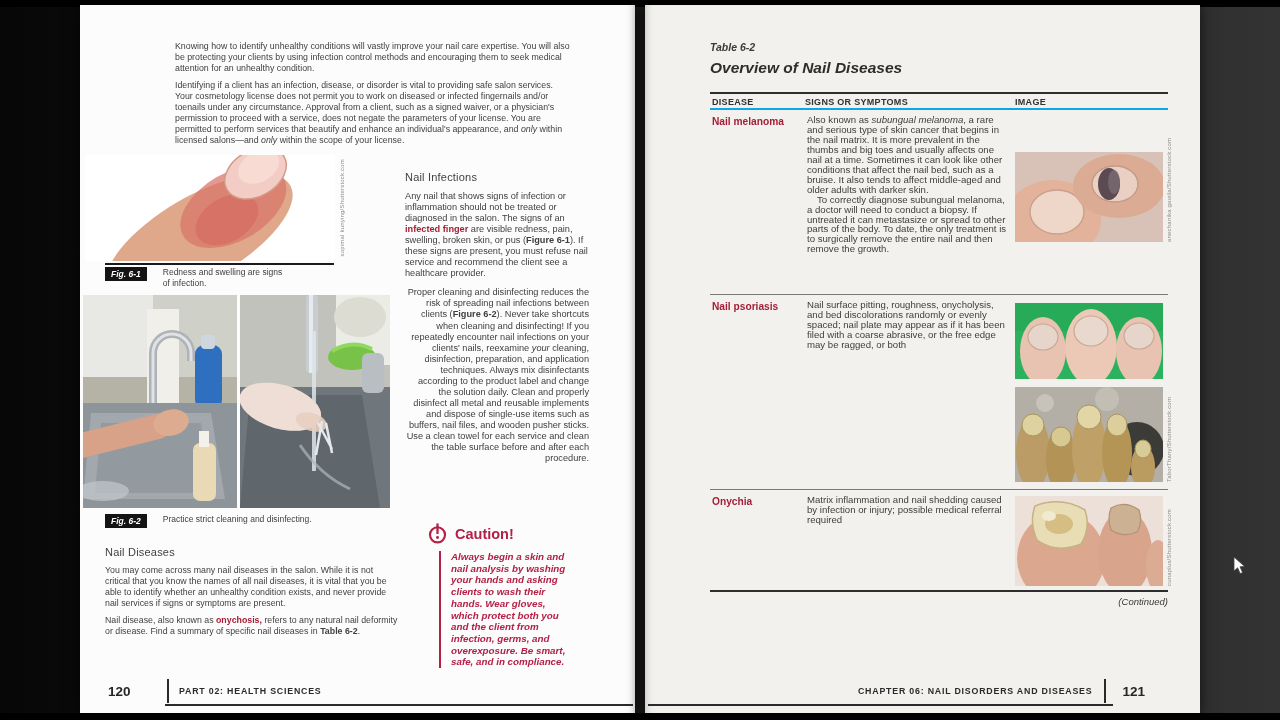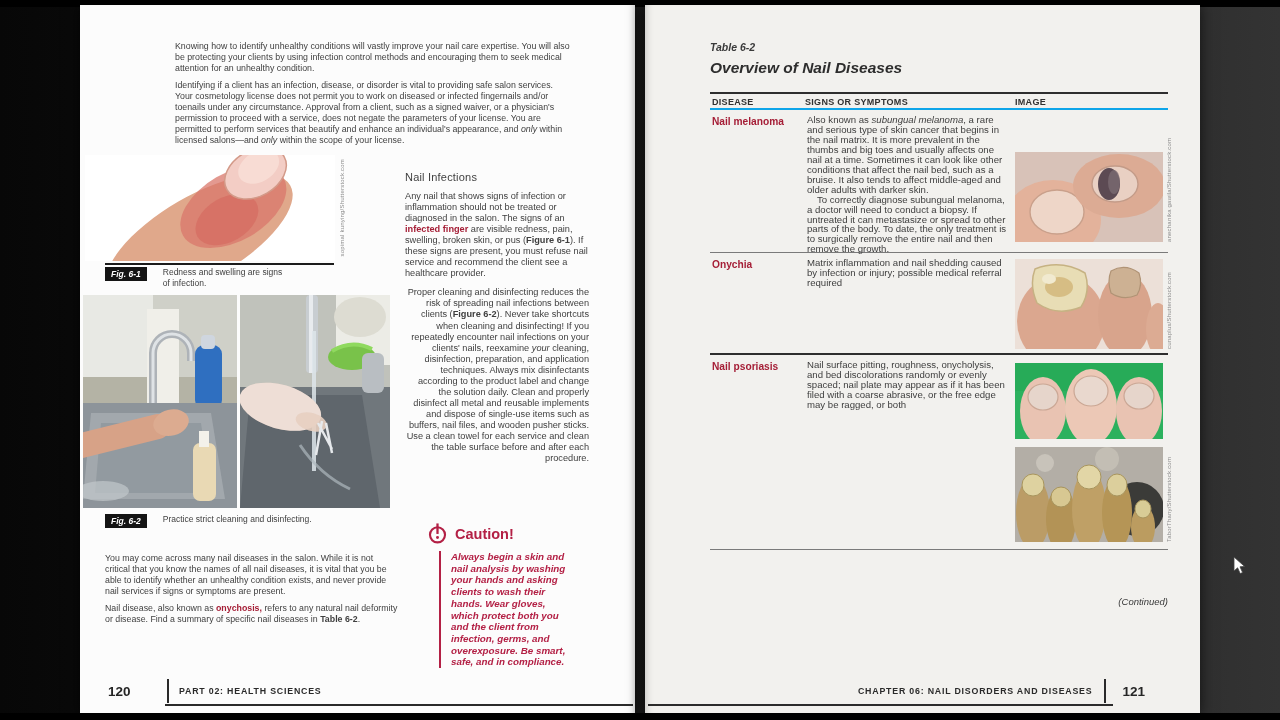--- a/index.html
+++ b/index.html
@@ -47,21 +47,21 @@
 
   
   .tbl-label { font-size:10.5px; font-weight:bold; font-style:italic; color:#3a3a3a; }
   .tbl-title { font-size:15.5px; font-weight:bold; font-style:italic; color:#2d2d2d; }
   .tbl { position:absolute; left:65px; top:87px; width:458px; }
   .thead { position:relative; height:18px; border-top:2px solid #2e2e2e; border-bottom:2px solid #0ea5e9; }
   .th { position:absolute; top:3px; font-size:9px; font-weight:bold; color:#303030; letter-spacing:.3px; }
   .th1 { left:2px; } .th2 { left:95px; } .th3 { left:305px; }
   .trow { position:relative; border-bottom:1px solid #7a7a7a; }
   .trow.last { border-bottom:2px solid #2e2e2e; }
-  .r1 { height:143px; } .r2 { height:195px; } .r3 { height:102px; }
+  .r1 { height:185px; } .r2 { height:195px; } .r3 { height:102px; }
   .dname { position:absolute; left:2px; top:6px; width:90px; font-size:10.2px; font-weight:bold; color:#a51e36; }
   .sym { position:absolute; left:97px; top:5px; width:203px; font-size:9.6px; line-height:9.95px; color:#3e3e3e; }
   .sym p.indent { text-indent:10px; }
   .imgbox { position:absolute; left:305px; width:148px; }
   .imgbox svg { display:block; width:100%; height:100%; }
   .i-mel { top:42px; height:90px; }
   .i-pso1 { top:8px; height:76px; }
   .i-pso2 { top:92px; height:95px; }
   .i-ony { top:6px; height:90px; }
   .continued { position:absolute; left:65px; top:591px; width:458px; text-align:right;
@@ -145,20 +145,21 @@
       <path d="M78 128 l14 26 M82 126 l-6 34 M86 128 l6 30" stroke="#e6e9ec" stroke-width="2.5" fill="none"></path>
       <path d="M60 150 q20 30 50 44" stroke="#aeb8be" stroke-width="3" fill="none" opacity="0.7"></path>
     </svg>
   </div>
   <div class="abs caprow" style="left:25px; top:509px; width:330px;">
     <span class="fig-tag">Fig. 6-2</span>
     <span class="fig-cap">Practice strict cleaning and disinfecting.</span>
   </div>
 
   <div class="abs" style="left:25px; top:541px; width:294px;">
+    <h2 class="h-section">Nail Diseases</h2>
     <p class="dis-p" style="margin-top:7px;"><span>You may come across many nail diseases in the salon. While it is not critical that you know the names of all nail diseases, it is vital that you be able to identify whether an unhealthy condition exists, and never provide nail services if signs or symptoms are present.</span></p>
     <p class="dis-p"><span>Nail disease, also known as </span><span class="term">onychosis,</span><span> refers to any natural nail deformity or disease. Find a summary of specific nail diseases in </span><span class="refb">Table 6-2</span><span>.</span></p>
   </div>
 
   <div class="abs" style="left:325px; top:166px; width:184px;">
     <h2 class="h-section">Nail Infections</h2>
     <p class="col-p" style="margin-top:8px;"><span>Any nail that shows signs of infection or inflammation should not be treated or diagnosed in the salon. The signs of an </span><span class="term">infected finger</span><span> are visible redness, pain, swelling, broken skin, or pus (</span><span class="refb">Figure 6-1</span><span>). If these signs are present, you must refuse nail service and recommend the client see a healthcare provider.</span></p>
     <p class="col-p"><span>Proper cleaning and disinfecting reduces the risk of spreading nail infections between clients (</span><span class="refb">Figure 6-2</span><span>). Never take shortcuts when cleaning and disinfecting! If you repeatedly encounter nail infections on your clients' nails, reexamine </span><i>your</i><span> cleaning, disinfection, preparation, and application techniques. Always mix disinfectants according to the product label and change the solution daily. Clean and properly disinfect all metal and reusable implements and dispose of single-use items such as buffers, nail files, and wooden pusher sticks. Use a clean towel for each service and clean the table surface before and after each procedure.</span></p>
   </div>
 
@@ -204,40 +205,20 @@
         <svg viewBox="0 0 148 90" preserveAspectRatio="none">
           <rect width="148" height="90" fill="#d8c2b8"></rect>
           <ellipse cx="38" cy="68" rx="48" ry="40" fill="#e3b29b"></ellipse>
           <ellipse cx="42" cy="60" rx="27" ry="22" fill="#eed6c8" stroke="#c9a08b" stroke-width="1.4"></ellipse>
           <ellipse cx="104" cy="34" rx="46" ry="32" fill="#dcab94"></ellipse>
           <ellipse cx="100" cy="32" rx="23" ry="18" fill="#e9d0c3" stroke="#c39b88" stroke-width="1.4"></ellipse>
           <ellipse cx="94" cy="32" rx="11" ry="16" fill="#5c4a53"></ellipse>
           <ellipse cx="99" cy="30" rx="6" ry="12" fill="#7b6a72" opacity="0.8"></ellipse>
         </svg>
         <span class="credit" style="right:-9px; top:0; bottom:0;">anechanika gawila/Shutterstock.com</span>
-      </div>
-    </div>
-
-    <div class="trow r3 last">
-      <span class="dname">Onychia</span>
-      <div class="sym">
-        <p>Matrix inflammation and nail shedding caused by infection or injury; possible medical referral required</p>
-      </div>
-      <div class="imgbox i-ony">
-        <svg viewBox="0 0 148 90" preserveAspectRatio="none">
-          <rect width="148" height="90" fill="#ece0d8"></rect>
-          <ellipse cx="46" cy="62" rx="44" ry="46" fill="#dba78f"></ellipse>
-          <path d="M20 10 q26 -10 50 4 q6 18 -4 34 q-24 10 -44 -4 q-8 -18 -2 -34 Z" fill="#e8ddb5" stroke="#c6b283" stroke-width="1.5"></path>
-          <ellipse cx="44" cy="28" rx="14" ry="10" fill="#d6bd84"></ellipse>
-          <ellipse cx="34" cy="20" rx="7" ry="5" fill="#f1ead0"></ellipse>
-          <ellipse cx="110" cy="56" rx="27" ry="42" fill="#d8a48c"></ellipse>
-          <path d="M96 12 q14 -8 28 2 q4 12 -2 22 q-14 6 -26 -2 q-4 -12 0 -22 Z" fill="#cdb193" stroke="#b09375" stroke-width="1.2"></path>
-          <ellipse cx="143" cy="70" rx="12" ry="26" fill="#dcab93"></ellipse>
-        </svg>
-        <span class="credit" style="right:-9px; top:0; bottom:0;">cunaplus/Shutterstock.com</span>
       </div>
     </div>
 
     <div class="trow r2">
       <span class="dname">Nail psoriasis</span>
       <div class="sym">
         <p>Nail surface pitting, roughness, onycholysis, and bed discolorations randomly or evenly spaced; nail plate may appear as if it has been filed with a coarse abrasive, or the free edge may be ragged, or both</p>
       </div>
       <div class="imgbox i-pso1">
         <svg viewBox="0 0 148 76" preserveAspectRatio="none">
@@ -266,20 +247,40 @@
             <ellipse cx="74" cy="30" rx="12" ry="12" fill="#e2d6a6" stroke="#a8955e" stroke-width="1"></ellipse>
             <ellipse cx="102" cy="66" rx="15" ry="36" fill="#b59556"></ellipse>
             <ellipse cx="102" cy="38" rx="10" ry="11" fill="#dccf9c" stroke="#a8955e" stroke-width="1"></ellipse>
             <ellipse cx="128" cy="80" rx="12" ry="22" fill="#bb9c60"></ellipse>
             <ellipse cx="128" cy="62" rx="8" ry="9" fill="#d8cc96" stroke="#a8955e" stroke-width="1"></ellipse>
           </g>
         </svg>
         <span class="credit" style="right:-9px; top:0; bottom:0;">TaborThany/Shutterstock.com</span>
       </div>
     </div>
+
+    <div class="trow r3 last">
+      <span class="dname">Onychia</span>
+      <div class="sym">
+        <p>Matrix inflammation and nail shedding caused by infection or injury; possible medical referral required</p>
+      </div>
+      <div class="imgbox i-ony">
+        <svg viewBox="0 0 148 90" preserveAspectRatio="none">
+          <rect width="148" height="90" fill="#ece0d8"></rect>
+          <ellipse cx="46" cy="62" rx="44" ry="46" fill="#dba78f"></ellipse>
+          <path d="M20 10 q26 -10 50 4 q6 18 -4 34 q-24 10 -44 -4 q-8 -18 -2 -34 Z" fill="#e8ddb5" stroke="#c6b283" stroke-width="1.5"></path>
+          <ellipse cx="44" cy="28" rx="14" ry="10" fill="#d6bd84"></ellipse>
+          <ellipse cx="34" cy="20" rx="7" ry="5" fill="#f1ead0"></ellipse>
+          <ellipse cx="110" cy="56" rx="27" ry="42" fill="#d8a48c"></ellipse>
+          <path d="M96 12 q14 -8 28 2 q4 12 -2 22 q-14 6 -26 -2 q-4 -12 0 -22 Z" fill="#cdb193" stroke="#b09375" stroke-width="1.2"></path>
+          <ellipse cx="143" cy="70" rx="12" ry="26" fill="#dcab93"></ellipse>
+        </svg>
+        <span class="credit" style="right:-9px; top:0; bottom:0;">cunaplus/Shutterstock.com</span>
+      </div>
+    </div>
   </div>
 
   <div class="continued">(Continued)</div>
 
   <div class="abs foot" style="right:55px; top:672px; height:28px;">
     <span class="foot-label">CHAPTER 06: NAIL DISORDERS AND DISEASES</span>
     <span class="foot-div" style="margin-left:12px;"></span>
     <span class="pageno" style="margin-left:16px;">121</span>
   </div>
   <div class="bottom-rule" style="left:3px; top:699px; width:465px;"></div>

